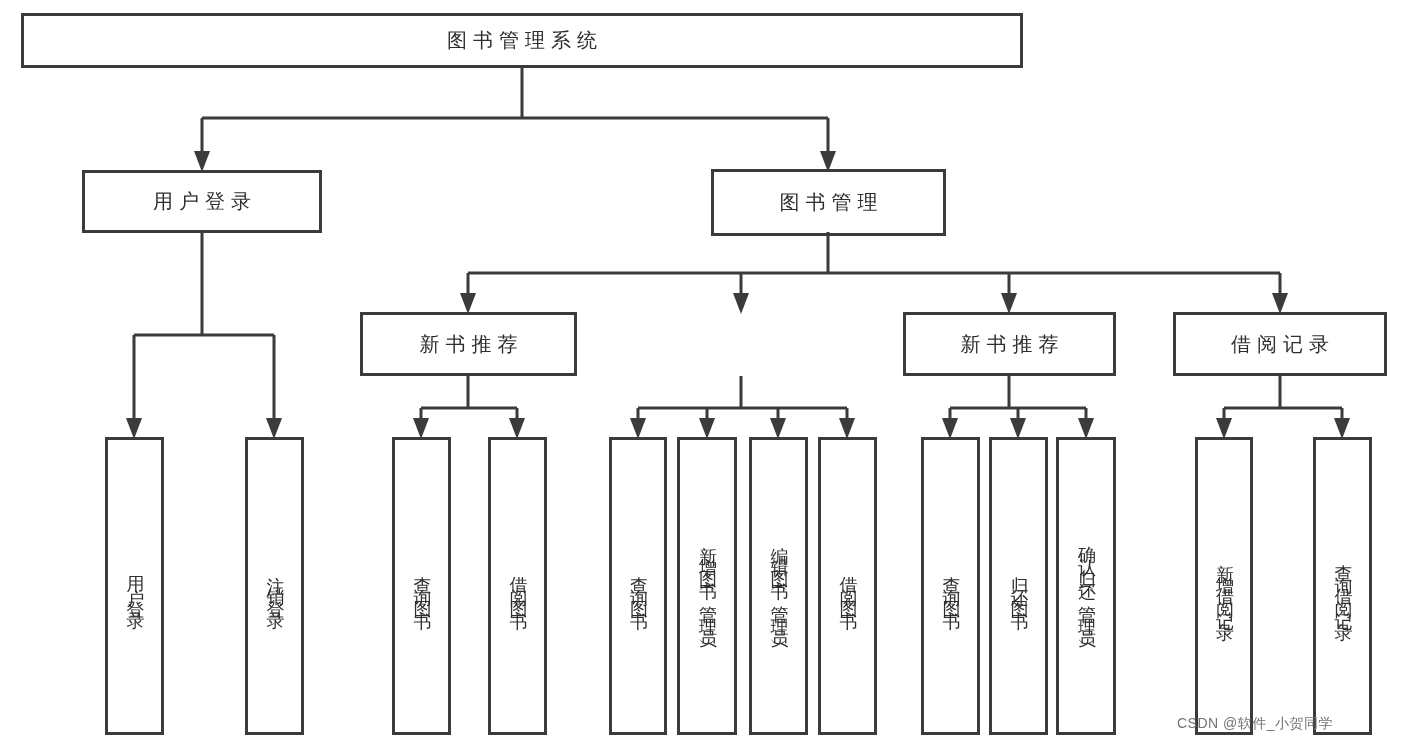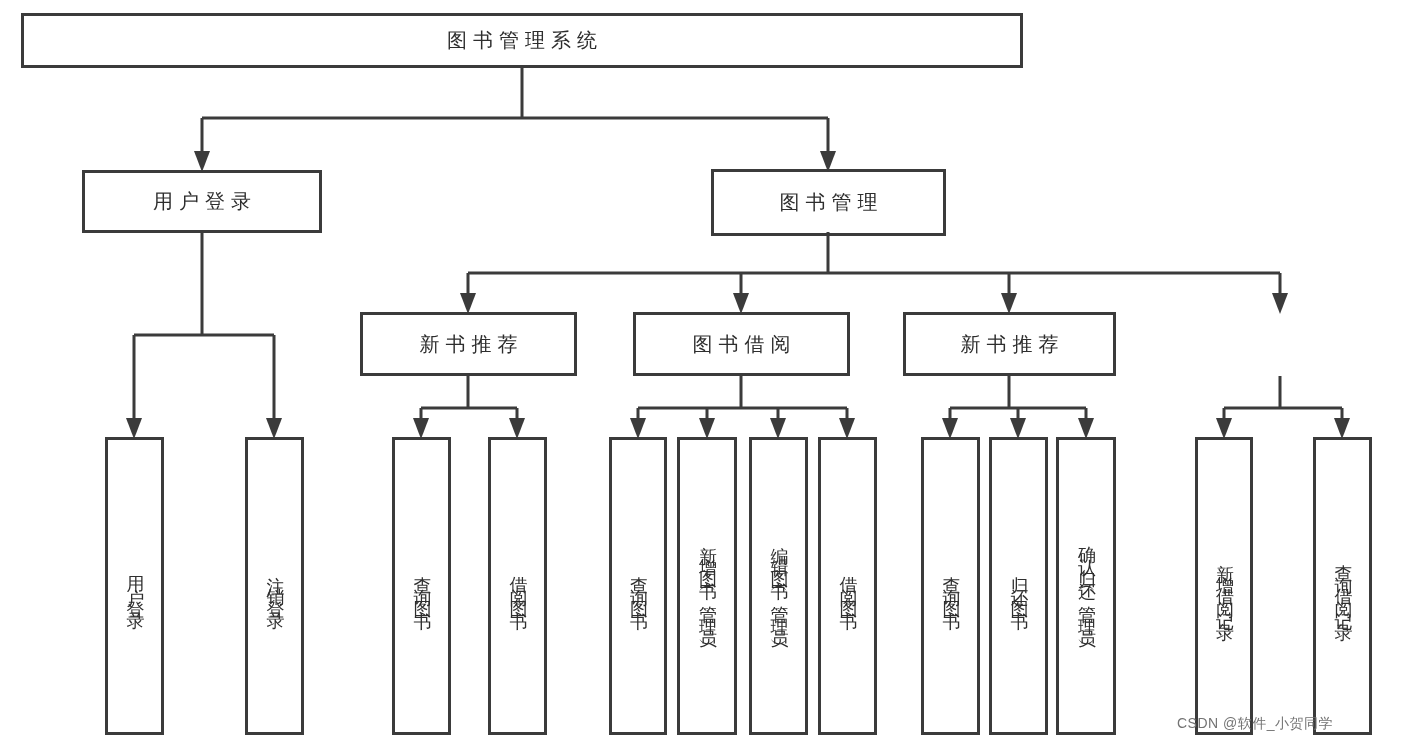--- a/index.html
+++ b/index.html
@@ -91,25 +91,25 @@
   <div class="node" style="left:82px;top:170px;width:240px;height:63px">
     <span class="h-label">用户登录</span>
   </div>
   <div class="node" style="left:711px;top:169px;width:235px;height:67px">
     <span class="h-label">图书管理</span>
   </div>
 
   <div class="node" style="left:360px;top:312px;width:217px;height:64px">
     <span class="h-label">新书推荐</span>
   </div>
-  <div class="node" style="left:633px;top:312px;width:217px;height:64px">
-    <span class="h-label">图书借阅</span>
-  </div>
   <div class="node" style="left:903px;top:312px;width:213px;height:64px">
     <span class="h-label">新书推荐</span>
+  </div>
+  <div class="node" style="left:1173px;top:312px;width:214px;height:64px">
+    <span class="h-label">借阅记录</span>
   </div>
 
   <div class="node" style="left:105px;top:437px;width:59px;height:298px">
     <span class="v-label">用户登录</span>
   </div>
   <div class="node" style="left:245px;top:437px;width:59px;height:298px">
     <span class="v-label">注销登录</span>
   </div>
 
   <div class="node" style="left:392px;top:437px;width:59px;height:298px">

